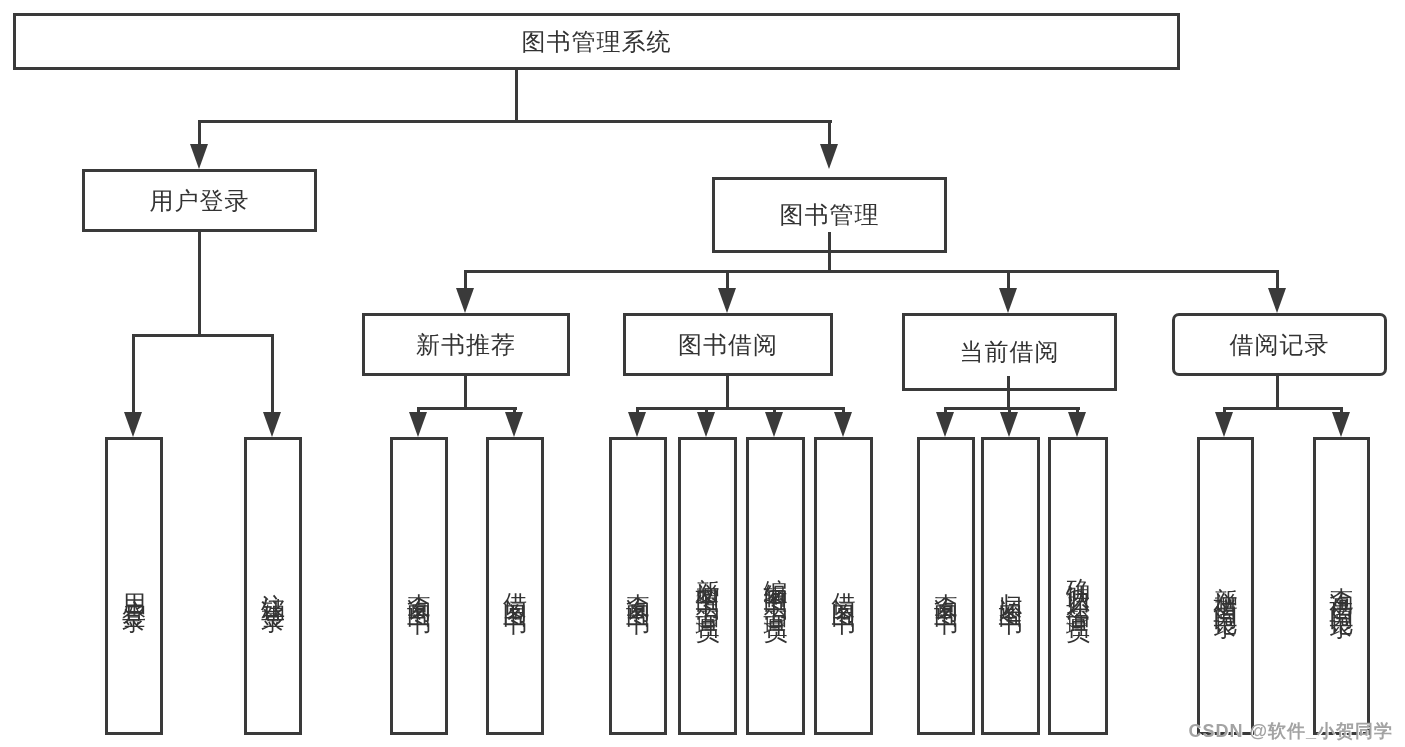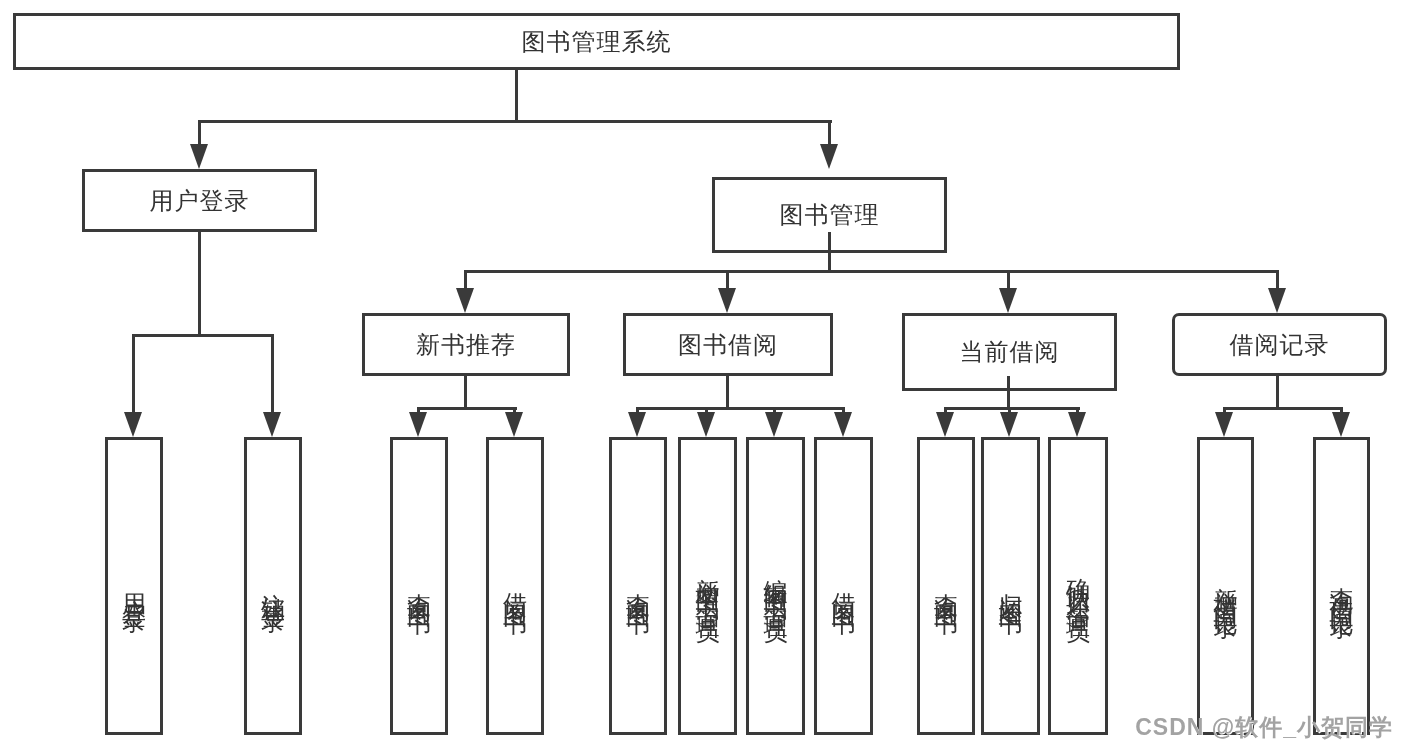--- a/index.html
+++ b/index.html
@@ -38,21 +38,21 @@
     position: absolute;
     width: 0; height: 0;
     border-left: 9px solid transparent;
     border-right: 9px solid transparent;
     border-top: 25px solid #3a3a3a;
   }
   .watermark {
     position: absolute;
     right: 12px;
     bottom: 4px;
-    font-size: 23px;
+    font-size: 18px;
     font-weight: 600;
     color: #a3a3a3;
     letter-spacing: 1px;
     text-shadow: 1px 1px 0 #ffffff;
   }
 </style>
 </head>
 <body>
 
 <div id="canvas">

